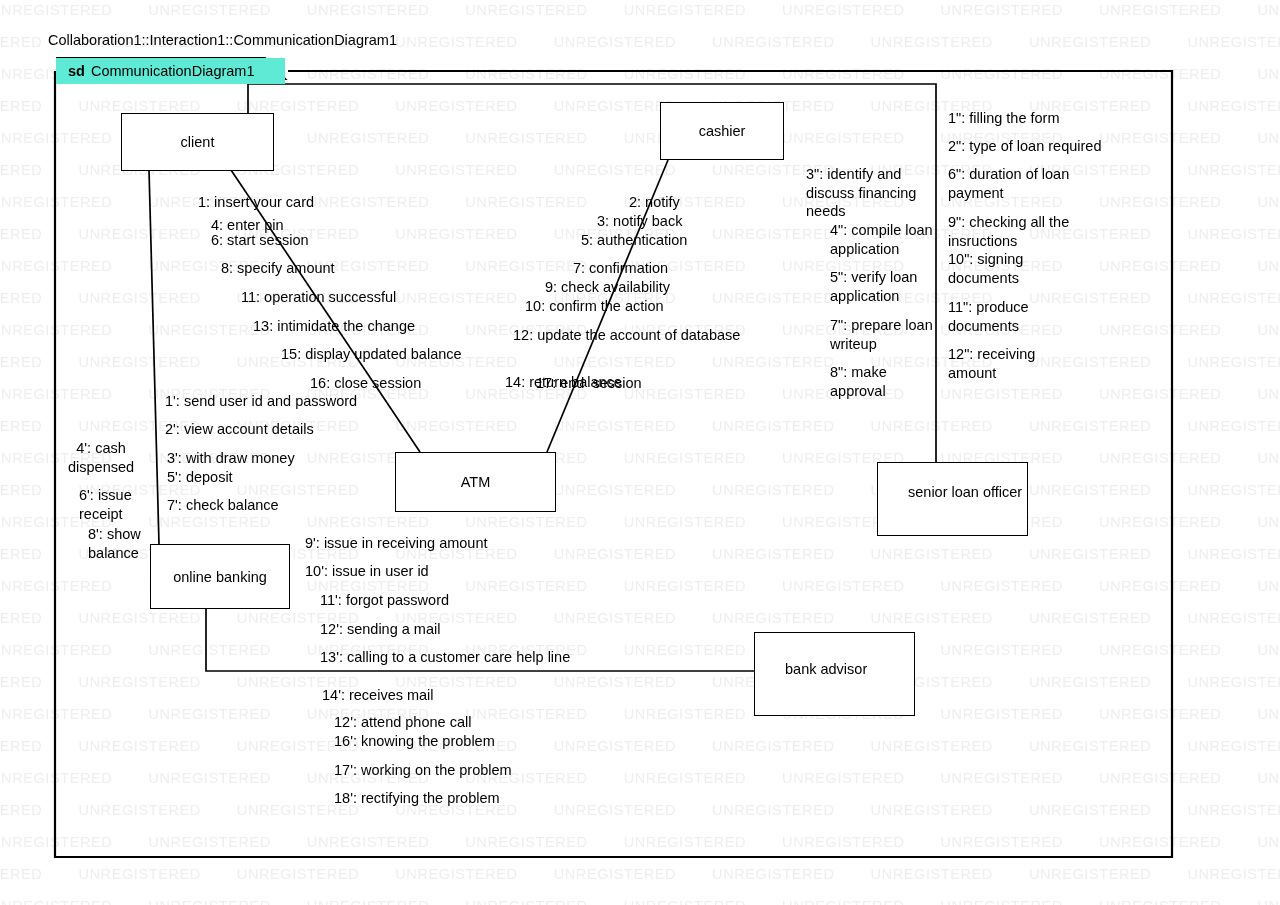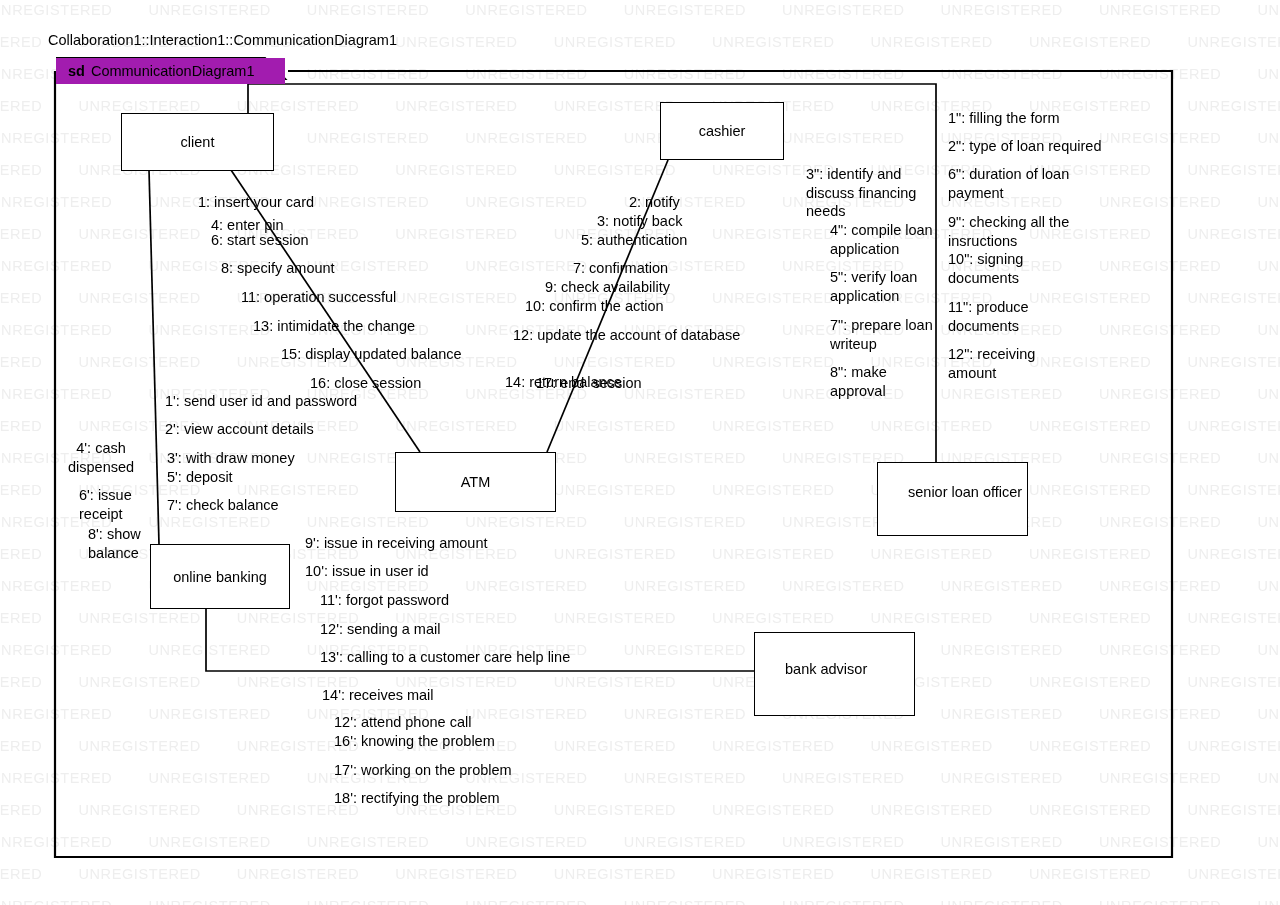--- a/index.html
+++ b/index.html
@@ -69,21 +69,21 @@
   .frame-label {
     position: absolute;
     left: 56px;
     top: 58px;
     height: 26px;
     padding: 0 30px 0 12px;
     display: flex;
     align-items: center;
     font-size: 14.5px;
     white-space: nowrap;
-    background: #a21caf;
+    background: #5eead4;
     z-index: 3;
   }
   .frame-label b { margin-right: 6px; }
 
   .node {
     position: absolute;
     border: 1.6px solid #000;
     background: #ffffff;
     display: flex;
     align-items: center;

